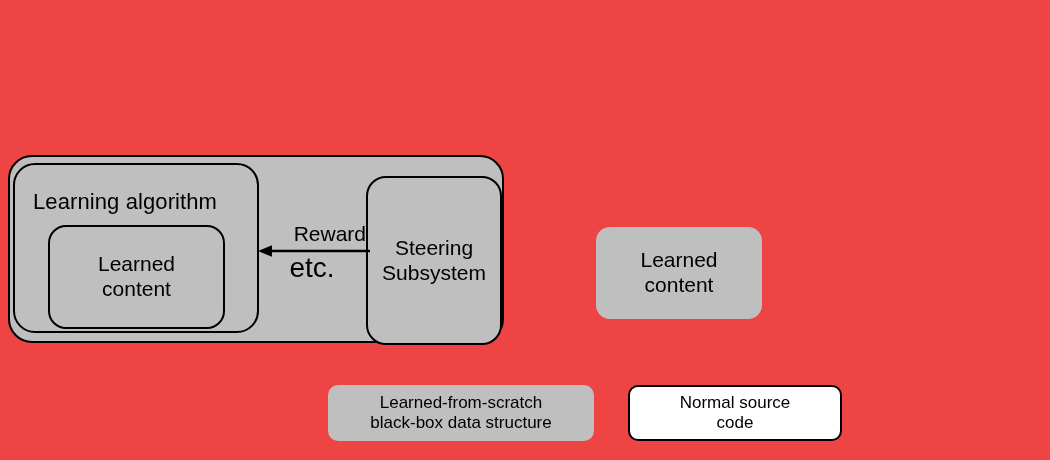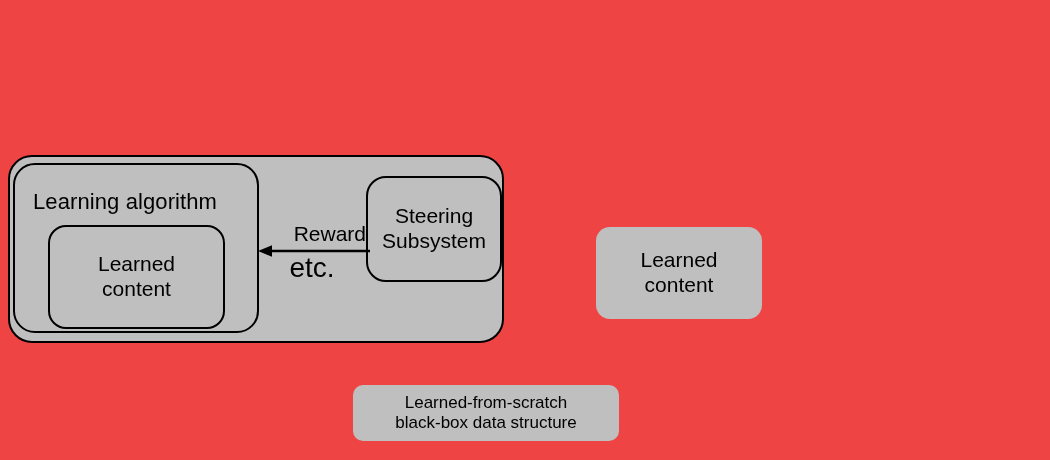--- a/index.html
+++ b/index.html
@@ -71,21 +71,21 @@
     top: 225px;
     width: 177px;
     height: 104px;
     border-radius: 18px;
     font-size: 21px;
   }
   #steering-subsystem-box {
     left: 366px;
     top: 176px;
     width: 136px;
-    height: 106px;
+    height: 169px;
     border-radius: 20px;
     font-size: 21px;
   }
 
   
   #reward-arrow {
     position: absolute;
     left: 255px;
     top: 240px;
     width: 115px;
@@ -115,21 +115,21 @@
     left: 596px;
     top: 227px;
     width: 166px;
     height: 92px;
     border-radius: 14px;
     font-size: 21px;
   }
 
   
   #legend-learned-box {
-    left: 353px;
+    left: 328px;
     top: 385px;
     width: 266px;
     height: 56px;
     border-radius: 10px;
     font-size: 17px;
   }
   #legend-normal-box {
     left: 628px;
     top: 385px;
     width: 214px;
@@ -161,14 +161,16 @@
   </svg>
   <span id="reward-label">Reward</span>
   <span id="etc-label">etc.</span>
 
   <div class="box filled" id="learned-content-standalone-box">Learned
 content</div>
 
   <div class="box filled" id="legend-learned-box">Learned-from-scratch
 black-box data structure</div>
 
+  <div class="box white outlined" id="legend-normal-box">Normal source
+code</div>
 
 </div>
 
 </body></html>

